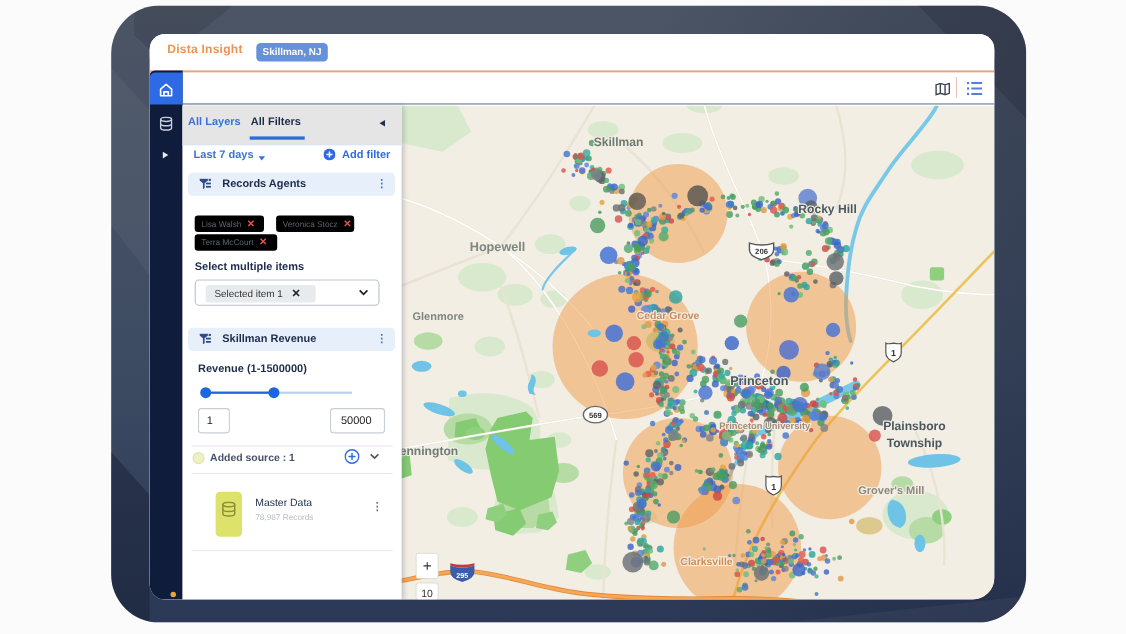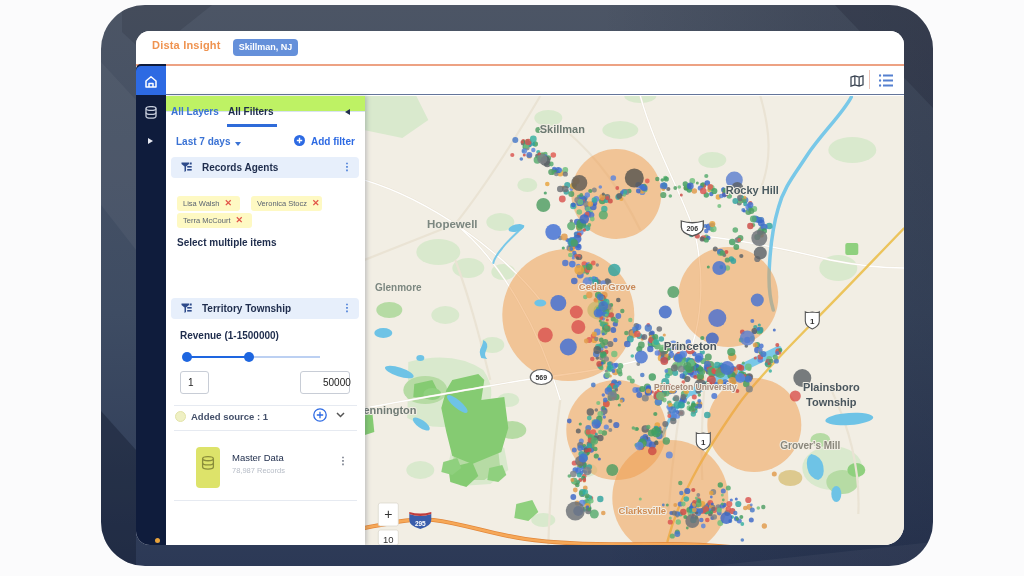--- a/index.html
+++ b/index.html
@@ -10,28 +10,28 @@
 #topbar{position:absolute;left:0;top:0;width:768px;height:21px;background:#fff}
 #logo{position:absolute;left:16px;top:7.5px;font-size:11px;font-weight:bold;color:#ef9350;letter-spacing:.2px}
 #chip{position:absolute;left:97px;top:8px;width:65px;height:17px;background:#6590da;border-radius:4px;color:#fff;font-size:9px;font-weight:bold;text-align:center;line-height:17px}
 #oline{position:absolute;left:0;top:33px;width:768px;height:1.6px;background:#eda283}
 #toolbar{position:absolute;left:30px;top:35px;width:738px;height:29px;background:#fff;border-bottom:1.4px solid #64759a}
 
 #sidebar{position:absolute;left:0;top:32.5px;width:30px;height:481.5px;background:#0f1c3c;border-radius:5px 0 0 0}
 #homebtn{position:absolute;left:0;top:2px;width:30px;height:29.5px;background:#2d6ae3;border-radius:5px 0 0 0}
 
 #panel{position:absolute;left:30px;top:65px;width:199px;height:449px;background:#fff;box-shadow:2px 0 4px rgba(60,70,90,.25)}
-#tabs{position:absolute;left:0;top:0;width:199px;height:16px;border-bottom:1px solid #d9e3f2;background:#bef264}
+#tabs{position:absolute;left:0;top:0;width:199px;height:36px;border-bottom:1px solid #d9e3f2;background:#e5e5e5}
 .tab1{position:absolute;left:5px;top:10px;font-size:10px;font-weight:bold;color:#3a72d4}
 .tab2{position:absolute;left:62px;top:10px;font-size:10px;font-weight:bold;color:#1e2c4c}
 #tabu{position:absolute;left:61px;top:28px;width:50px;height:2.5px;background:#2f6bd9}
 .hdr{position:absolute;left:5px;width:188px;height:21px;background:#e7effb;border-radius:4px}
 .hdr .t{position:absolute;left:31px;top:5px;font-size:10px;font-weight:bold;color:#1e2c4c}
 .vdots{position:absolute;right:7px;top:4px;color:#3a72d4;font-size:10px;font-weight:bold;letter-spacing:0}
-.chip2{position:absolute;height:15px;background:#fef9c3;border-radius:3px;font-size:7.5px;color:#5a6472;line-height:15px;padding-left:6px;white-space:nowrap}
+.chip2{position:absolute;height:15px;background:#000000;border-radius:3px;font-size:7.5px;color:#5a6472;line-height:15px;padding-left:6px;white-space:nowrap}
 .chip2 b{color:#e25649;font-size:9px;margin-left:5px}
 .lbl{position:absolute;font-size:10px;font-weight:bold;color:#1e2c4c}
 </style></head>
 <body>
 <div id="stage">
 
 <svg class="abs" width="1024" height="576" viewBox="0 0 1024 576">
  <defs>
   <clipPath id="bez">
           <rect x="101" y="5" width="832" height="561" rx="44"></rect>
@@ -1538,38 +1538,44 @@
             <rect x="6.2" y="4" width="4.5" height="1.6" fill="#2d4a8a"></rect>
             <rect x="6.2" y="7" width="4.5" height="1.6" fill="#2d4a8a"></rect>
           </svg>
       <span class="t">Records Agents</span>
           <span class="vdots">⋮</span>
     </div>
     <div class="chip2" style="left:11px;top:100px;width:63px">Lisa Walsh<b>✕</b></div>
     <div class="chip2" style="left:85px;top:100px;width:71px">Veronica Stocz<b>✕</b></div>
     <div class="chip2" style="left:11px;top:117px;width:75px">Terra McCourt<b>✕</b></div>
     <div class="lbl" style="left:11px;top:141px">Select multiple items</div>
+    <div class="abs" style="left:11px;top:158px;width:168px;height:24px;border:1px solid #b9c0cc;border-radius:4px;background:#fff">
+      <div class="abs" style="left:9px;top:3.5px;width:100px;height:16px;background:#e8ebee;border-radius:3px;font-size:9px;color:#333;line-height:16px;padding-left:8px">Selected item 1<span style="margin-left:8px;font-weight:bold;font-size:10px;color:#222">✕</span></div>
+      <svg class="abs" style="left:148px;top:8px" width="9" height="6" viewBox="0 0 9 6">
+            <path d="M1 1 L4.5 4.5 L8 1" fill="none" stroke="#222" stroke-width="1.6"></path>
+          </svg>
+    </div>
 
     <div class="hdr" style="top:202px">
       <svg class="abs" style="left:10px;top:5px" width="11" height="11" viewBox="0 0 11 11">
             <path d="M0.5 0.5 H8 V2 L5 4.5 V9 L3.5 10 V4.5 L0.5 2 Z" fill="#2d4a8a"></path>
             <rect x="8.7" y="0.5" width="2" height="2" fill="#2d4a8a"></rect>
             <rect x="6.2" y="4" width="4.5" height="1.6" fill="#2d4a8a"></rect>
             <rect x="6.2" y="7" width="4.5" height="1.6" fill="#2d4a8a"></rect>
           </svg>
-      <span class="t">Territory Township</span>
+      <span class="t">Skillman Revenue</span>
           <span class="vdots">⋮</span>
     </div>
     <div class="lbl" style="left:14px;top:234px">Revenue (1-1500000)</div>
     <div class="abs" style="left:18px;top:260px;width:136px;height:2.4px;background:#bcd0f2"></div>
     <div class="abs" style="left:21px;top:260px;width:62px;height:2.4px;background:#1e66e0"></div>
     <div class="abs" style="left:16px;top:256px;width:10px;height:10px;border-radius:50%;background:#1e66e0"></div>
     <div class="abs" style="left:78px;top:256px;width:10px;height:10px;border-radius:50%;background:#1e66e0"></div>
     <div class="abs" style="left:14px;top:275px;width:29px;height:23px;border:1.2px solid #c8cdd6;border-radius:3px;font-size:10px;color:#222;line-height:21px;padding-left:7px">1</div>
-    <div class="abs" style="left:134px;top:275px;width:50px;height:23px;border:1.2px solid #c8cdd6;border-radius:3px;font-size:10px;color:#222;line-height:21px;padding-left:22px">50000</div>
+    <div class="abs" style="left:134px;top:275px;width:50px;height:23px;border:1.2px solid #c8cdd6;border-radius:3px;font-size:10px;color:#222;line-height:21px;padding-left:9px">50000</div>
     <div class="abs" style="left:8px;top:309px;width:183px;height:1px;background:#e6eaf1"></div>
 
     <div class="abs" style="left:9px;top:315px;width:11px;height:11px;border-radius:50%;background:#eff0c4;border:1px solid #e3e4a8"></div>
     <div class="abs" style="left:25px;top:315px;font-size:9.5px;font-weight:bold;color:#44506a">Added source : 1</div>
     <svg class="abs" style="left:147px;top:312px" width="14" height="14" viewBox="0 0 14 14">
           <circle cx="7" cy="7" r="6.2" fill="none" stroke="#2d6ae3" stroke-width="1.3"></circle>
           <path d="M7 3.8 L7 10.2 M3.8 7 L10.2 7" stroke="#2d6ae3" stroke-width="1.3"></path>
         </svg>
     <svg class="abs" style="left:170px;top:316px" width="9" height="6" viewBox="0 0 9 6">
           <path d="M1 1 L4.5 4.5 L8 1" fill="none" stroke="#555" stroke-width="1.5"></path>

